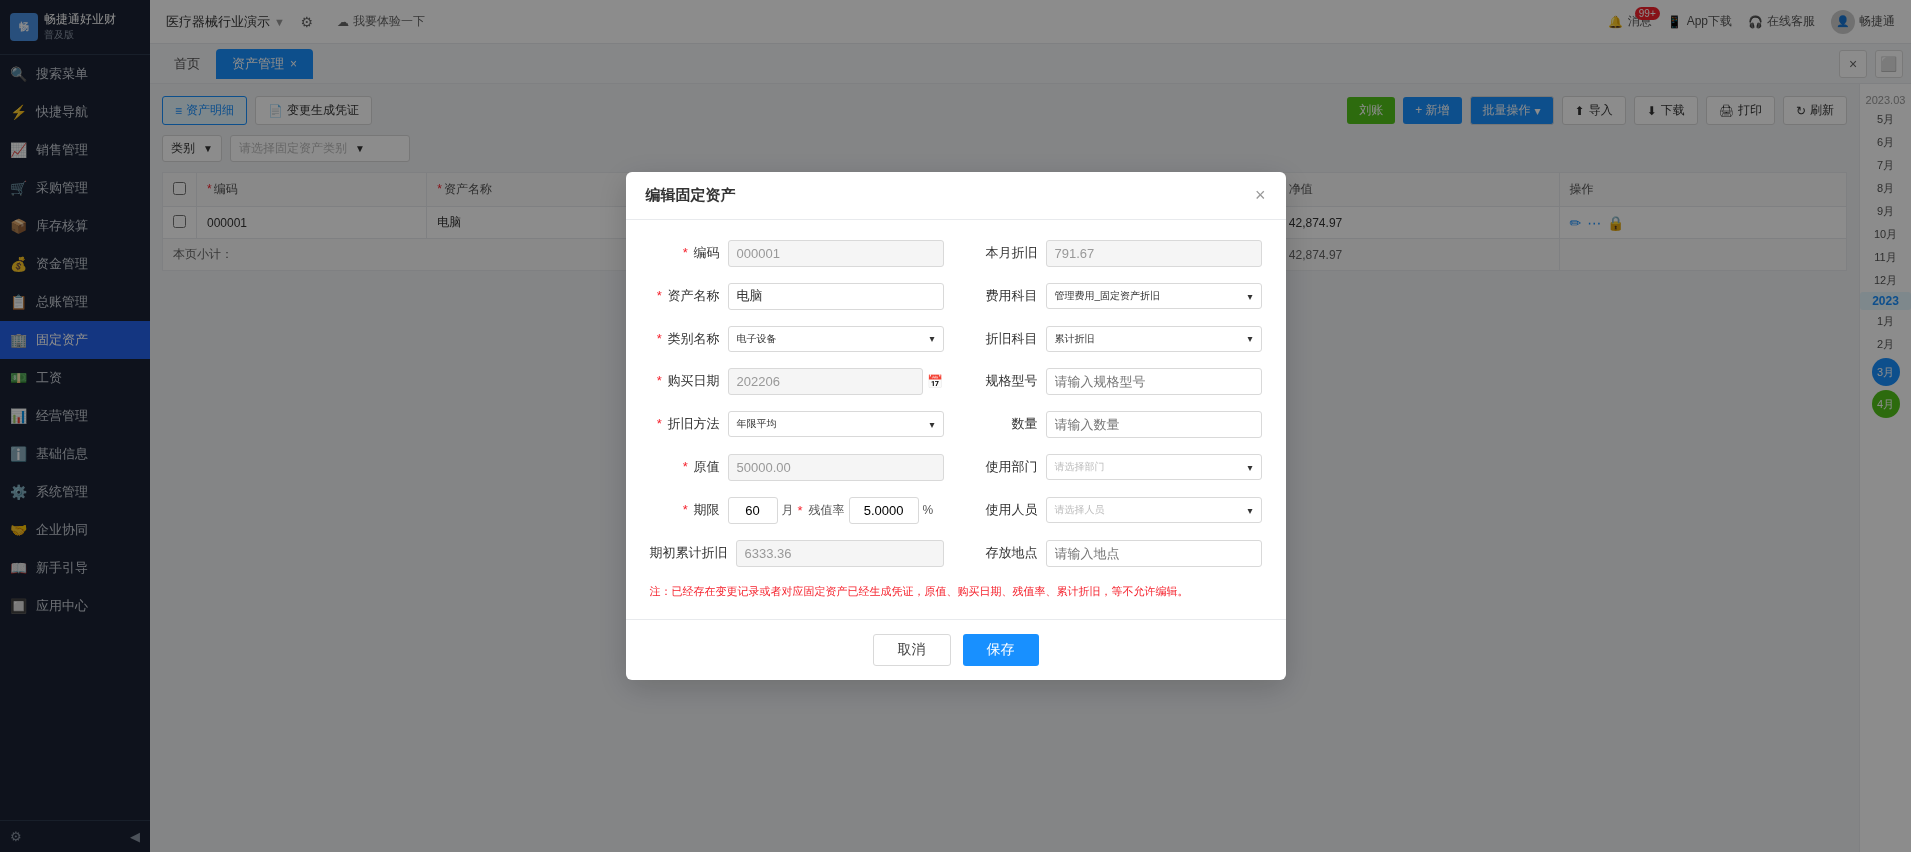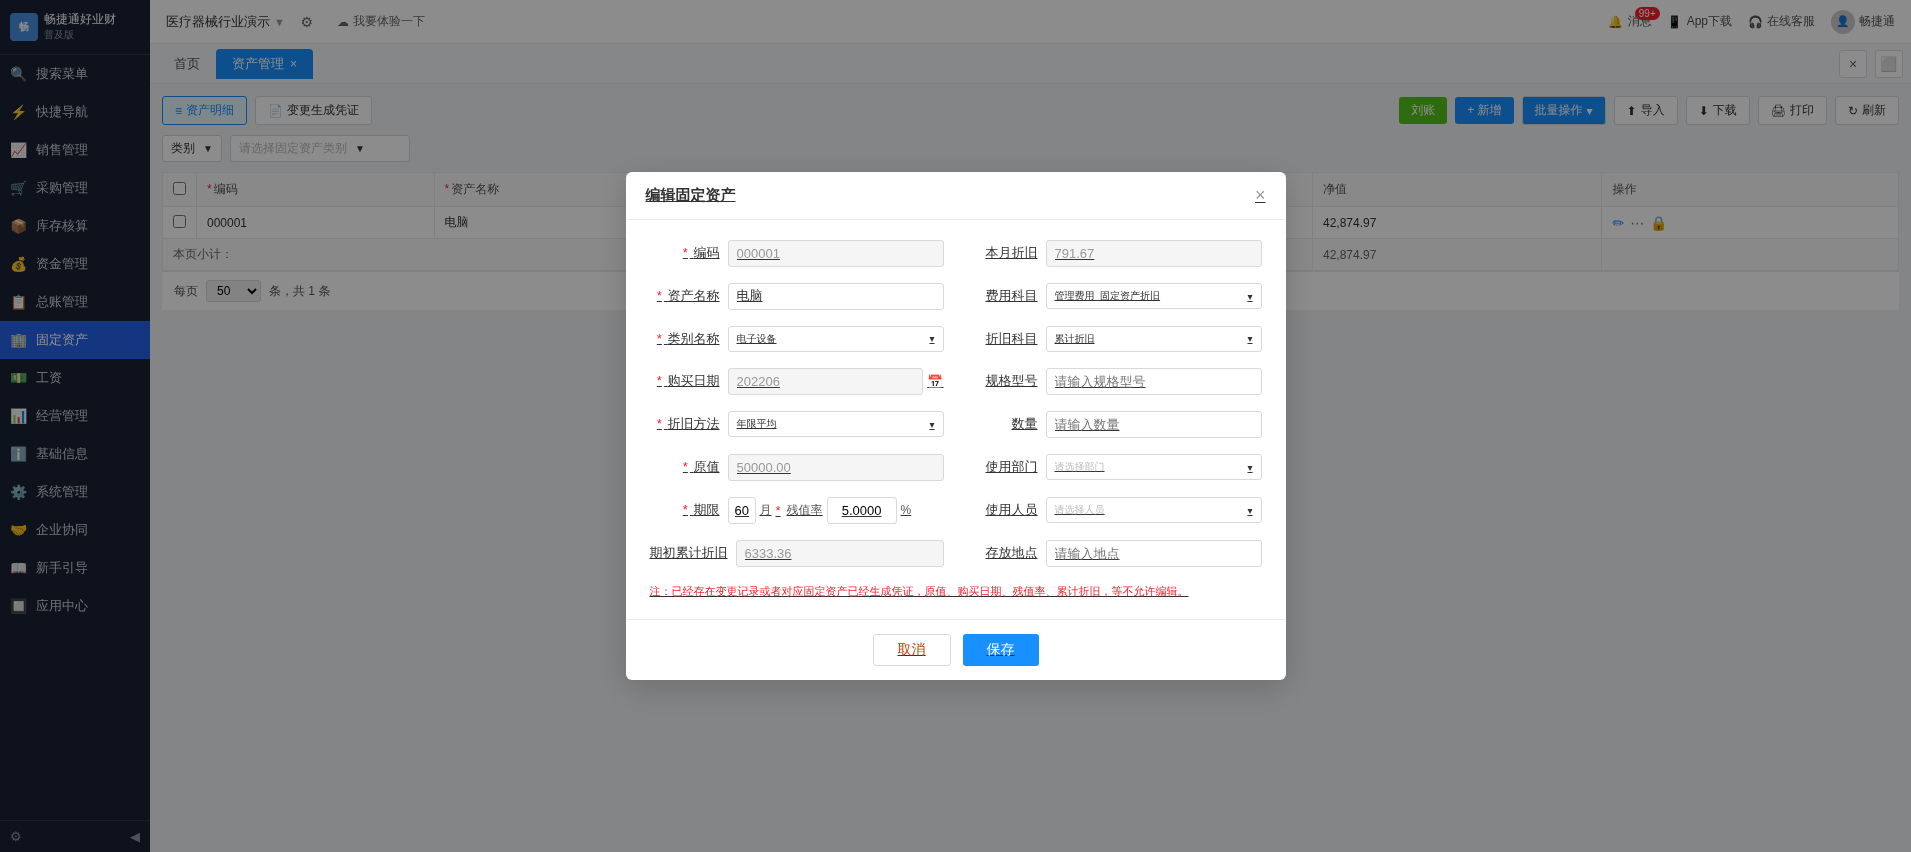--- a/index.html
+++ b/index.html
@@ -67,40 +67,40 @@
     .cal-header { font-size: 11px; color: #999; padding: 2px 0; }
     .cal-item { padding: 4px 2px; text-align: center; cursor: pointer; width: 100%; display: flex; align-items: center; justify-content: center; color: #555; font-size: 11px; }
     .cal-item.today { background: #1890ff; color: #fff; border-radius: 50%; width: 28px; height: 28px; margin: 2px auto; }
     .cal-item.highlight { background: #52c41a; color: #fff; border-radius: 50%; width: 28px; height: 28px; margin: 2px auto; }
 
     
     .pagination { padding: 8px 12px; display: flex; align-items: center; gap: 8px; font-size: 12px; color: #555; background: #fff; border-top: 1px solid #e8eaed; }
     .page-select { padding: 2px 6px; border: 1px solid #d9d9d9; border-radius: 3px; font-size: 12px; }
 
     
-    .modal-overlay { position: fixed; top: 0; left: 0; right: 0; bottom: 0; background: rgba(0,0,0,0.45); z-index: 1000; display: flex; align-items: center; justify-content: center; text-decoration: underline; }
+    .modal-overlay { position: fixed; top: 0; left: 0; right: 0; bottom: 0; background: rgba(0,0,0,0.45); z-index: 1000; display: flex; align-items: center; justify-content: center; }
     .modal { background: #fff; border-radius: 6px; width: 660px; box-shadow: 0 8px 32px rgba(0,0,0,0.18); overflow: hidden; }
     .modal-header { padding: 14px 20px; border-bottom: 1px solid #e8eaed; display: flex; align-items: center; justify-content: space-between; }
     .modal-title { font-size: 15px; font-weight: 600; color: #333; }
     .modal-close { cursor: pointer; color: #999; font-size: 18px; line-height: 1; }
     .modal-body { padding: 20px 24px; display: grid; grid-template-columns: 1fr 1fr; gap: 16px 24px; }
     .modal-footer { padding: 14px 20px; border-top: 1px solid #e8eaed; display: flex; justify-content: center; gap: 12px; }
     .modal-note { grid-column: 1 / -1; font-size: 11px; color: #f5222d; line-height: 1.5; }
 
     .form-row { display: flex; align-items: center; gap: 8px; }
     .form-label { font-size: 13px; color: #333; min-width: 70px; text-align: right; flex-shrink: 0; }
     .form-input { flex: 1; padding: 5px 8px; border: 1px solid #d9d9d9; border-radius: 3px; font-size: 13px; color: #333; background: #fff; outline: none; }
     .form-input.disabled { background: #f5f5f5; color: #999; }
     .form-select { flex: 1; padding: 5px 8px; border: 1px solid #d9d9d9; border-radius: 3px; font-size: 10px; background: #fff; display: flex; align-items: center; justify-content: space-between; cursor: pointer; }
     .form-row-inline { display: flex; align-items: center; gap: 4px; flex: 1; }
     .form-unit { font-size: 12px; color: #555; }
-    .form-input-sm { width: 28px; padding: 5px 6px; border: 1px solid #d9d9d9; border-radius: 3px; font-size: 13px; text-align: center; }
+    .form-input-sm { width: 50px; padding: 5px 6px; border: 1px solid #d9d9d9; border-radius: 3px; font-size: 13px; text-align: center; }
     .form-input-pct { width: 70px; padding: 5px 6px; border: 1px solid #d9d9d9; border-radius: 3px; font-size: 13px; text-align: center; }
 
-    .btn-cancel { padding: 6px 24px; border: 1px solid #d9d9d9; border-radius: 3px; background: #fff; cursor: pointer; font-size: 14px; color: #c2410c; }
+    .btn-cancel { padding: 6px 24px; border: 1px solid #d9d9d9; border-radius: 3px; background: #fff; cursor: pointer; font-size: 14px; color: #404040; }
     .btn-save { padding: 6px 24px; border: none; border-radius: 3px; background: #1890ff; cursor: pointer; font-size: 14px; color: #fff; }
 
     .checkbox-cell { width: 30px; text-align: center; }
     input[type="checkbox"] { cursor: pointer; }
 
     .subtotal-row td { background: #fafafa; font-size: 12px; color: #666; }
   </style>
 </head>
 <body>
 
@@ -310,34 +310,38 @@
           </tr>
           <tr class="subtotal-row">
             <td colspan="4">本页小计：</td>
             <td>6,333.36</td>
             <td>42,874.97</td>
             <td></td>
           </tr>
         </tbody>
       </table>
 
-      <div class="pagination">
-        <span>每页</span>
-        <select class="page-select">
-          <option>50</option>
-          <option>100</option>
-        </select>
-        <span>
-          <span>条，共</span>
-          <span>1</span>
-          <span>条</span>
-        </span>
-      </div>
-    </div>
-
+    </div>
+
+    <div class="right-panel">
+      <div class="cal-header">2023.03</div>
+      <div class="cal-item">5月</div>
+      <div class="cal-item">6月</div>
+      <div class="cal-item">7月</div>
+      <div class="cal-item">8月</div>
+      <div class="cal-item">9月</div>
+      <div class="cal-item">10月</div>
+      <div class="cal-item">11月</div>
+      <div class="cal-item">12月</div>
+      <div class="cal-item" style="color:#1890ff;font-weight:bold;background:#e6f7ff;border-radius:3px;padding:2px 6px;font-size:12px;">2023</div>
+      <div class="cal-item">1月</div>
+      <div class="cal-item">2月</div>
+      <div class="cal-item today">3月</div>
+      <div class="cal-item highlight">4月</div>
+    </div>
   </div>
 </div>
 
 <div class="modal-overlay">
   <div class="modal">
     <div class="modal-header">
       <span class="modal-title">编辑固定资产</span>
       <span class="modal-close">×</span>
     </div>
     <div class="modal-body">

